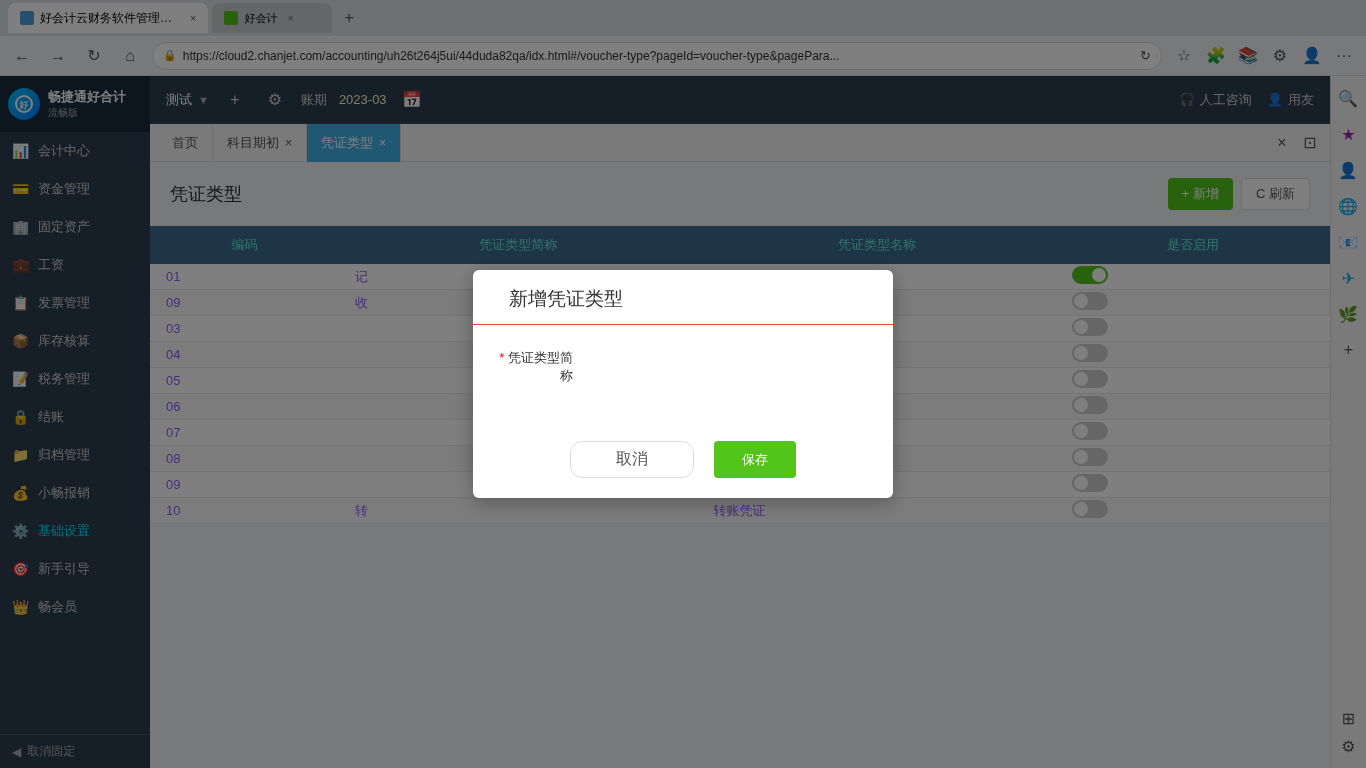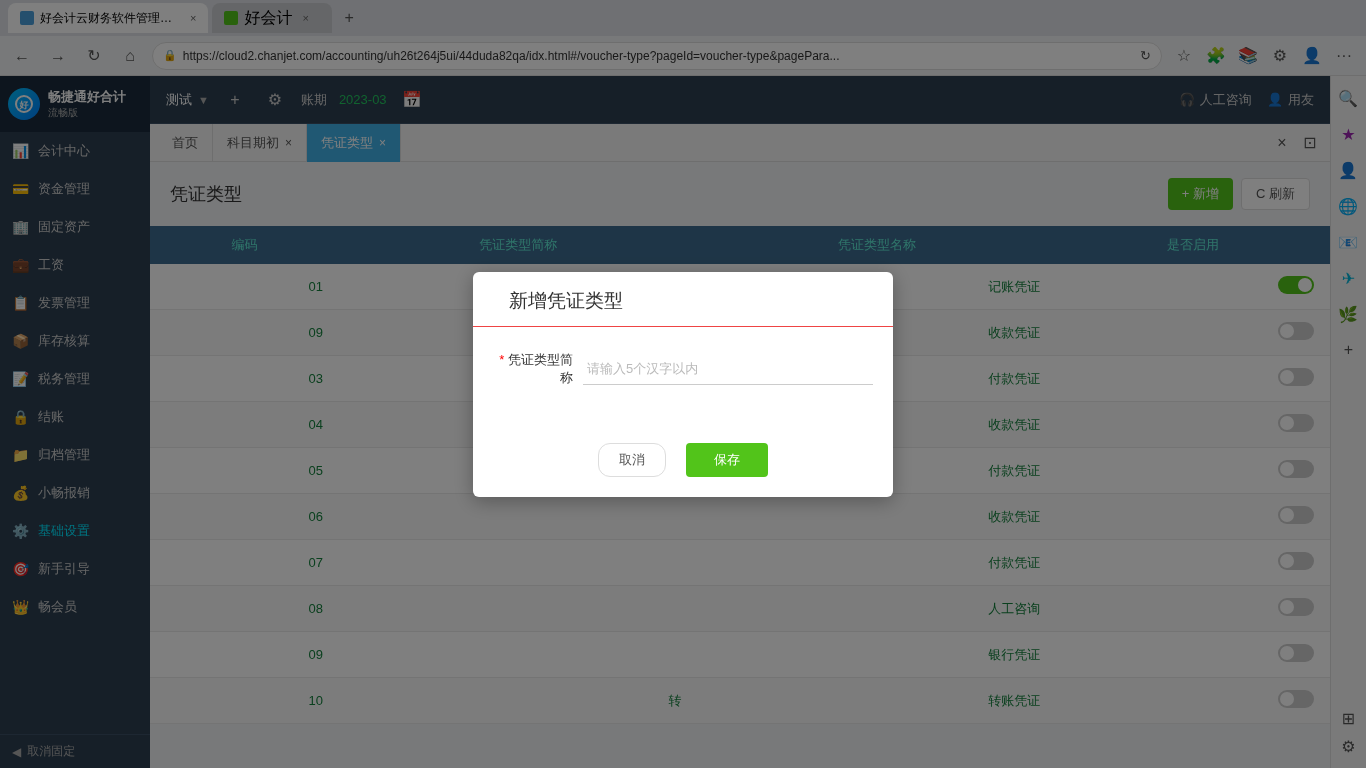--- a/index.html
+++ b/index.html
@@ -31,21 +31,21 @@
     .sidebar-item.active { color: #00e5ff; }
     .sidebar-item-icon { width: 18px; height: 18px; display: flex; align-items: center; justify-content: center; font-size: 14px; }
     .sidebar-cancel { display: flex; align-items: center; gap: 6px; padding: 8px 12px; color: #aaa; font-size: 12px; cursor: pointer; margin-top: auto; border-top: 1px solid #3a4f65; }
 
     
     .app-topbar { background: #2c3e50; height: 48px; display: flex; align-items: center; padding: 0 16px; gap: 12px; border-bottom: 1px solid #3a4f65; }
     .company-selector { display: flex; align-items: center; gap: 6px; color: #fff; font-size: 13px; cursor: pointer; }
     .company-arrow { color: #aaa; font-size: 11px; }
     .topbar-btn { background: none; border: none; cursor: pointer; color: #ccc; font-size: 16px; width: 28px; height: 28px; display: flex; align-items: center; justify-content: center; }
     .period-label { color: #ccc; font-size: 13px; }
-    .period-value { color: #22c55e; font-size: 13px; }
+    .period-value { color: #fef9c3; font-size: 13px; }
     .topbar-right { margin-left: auto; display: flex; align-items: center; gap: 16px; }
     .consult-btn { display: flex; align-items: center; gap: 4px; color: #ccc; font-size: 13px; cursor: pointer; }
     .user-btn { display: flex; align-items: center; gap: 4px; color: #ccc; font-size: 13px; cursor: pointer; }
 
     
     .tab-bar { display: flex; align-items: center; background: #f5f5f5; border-bottom: 1px solid #ddd; height: 38px; padding: 0 8px; }
     .tab-item { display: flex; align-items: center; gap: 6px; padding: 0 14px; height: 38px; cursor: pointer; font-size: 13px; color: #555; border-right: 1px solid #ddd; justify-content: center; }
     .tab-item.active { background: #40b1e6; color: #fff; }
     .tab-close { font-size: 12px; color: inherit; cursor: pointer; }
     .tab-ctrl-btn { background: none; border: none; cursor: pointer; color: #555; font-size: 16px; width: 24px; height: 24px; display: flex; align-items: center; justify-content: center; }
@@ -57,21 +57,21 @@
     .page-actions { display: flex; gap: 8px; }
     .btn-primary { background: #52c41a; color: #fff; border: none; padding: 6px 14px; border-radius: 4px; cursor: pointer; font-size: 13px; display: flex; align-items: center; gap: 4px; }
     .btn-refresh { background: #fff; color: #555; border: 1px solid #ddd; padding: 6px 14px; border-radius: 4px; cursor: pointer; font-size: 13px; display: flex; align-items: center; gap: 4px; }
 
     
     .data-table { width: 100%; border-collapse: collapse; margin-top: 8px; }
     .data-table thead tr { background: #3d6b8e; color: #5eead4; }
     .data-table thead th { padding: 10px 16px; text-align: center; font-size: 13px; font-weight: normal; }
     .data-table tbody tr { background: #fff; border-bottom: 1px solid #e8e8e8; }
     .data-table tbody tr:nth-child(even) { background: #f9f9f9; }
-    .data-table tbody td { padding: 12px 16px; text-align: right; font-size: 13px; color: #15803d; }
+    .data-table tbody td { padding: 2px 16px; text-align: left; font-size: 13px; color: #8b5cf6; }
     .toggle { width: 36px; height: 18px; border-radius: 9px; display: inline-block; position: relative; cursor: pointer; }
     .toggle.on { background: #52c41a; }
     .toggle.off { background: #ccc; }
     .toggle::after { content: ''; width: 14px; height: 14px; background: #fff; border-radius: 50%; position: absolute; top: 2px; transition: left 0.2s; }
     .toggle.on::after { left: 20px; }
     .toggle.off::after { left: 2px; }
 
     
     .right-sidebar { width: 36px; background: #f5f5f5; border-left: 1px solid #ddd; display: flex; flex-direction: column; align-items: center; padding: 8px 0; gap: 8px; }
     .right-sidebar-icon { width: 28px; height: 28px; display: flex; align-items: center; justify-content: center; cursor: pointer; color: #555; font-size: 16px; border-radius: 4px; }
@@ -79,35 +79,35 @@
     
     .modal-overlay { position: fixed; top: 0; left: 0; width: 1366px; height: 768px; background: rgba(0,0,0,0.5); display: flex; align-items: center; justify-content: center; z-index: 1000; }
     .modal { background: #fff; border-radius: 6px; width: 420px; padding: 0; box-shadow: 0 4px 20px rgba(0,0,0,0.3); }
     .modal-header { padding: 16px 36px 12px; border-bottom: 1px solid #ef4444; font-size: 19px; font-weight: 500; color: #333; }
     .modal-body { padding: 24px 20px; }
     .form-row { display: flex; align-items: center; margin-bottom: 20px; }
     .form-label { width: 90px; text-align: right; color: #333; font-size: 13px; padding-right: 10px; }
     .form-input { flex: 1; height: 32px; border: none; border-bottom: 1px solid #ccc; outline: none; font-size: 13px; color: #333; padding: 0 4px; }
     .form-input::placeholder { color: #bbb; }
     .modal-footer { padding: 12px 20px 20px; display: flex; justify-content: center; gap: 20px; }
-    .btn-cancel { background: #fff; color: #555; border: 1px solid #ddd; padding: 7px 20px; border-radius: 12px; cursor: pointer; font-size: 13px; }
+    .btn-cancel { background: #fff; color: #555; border: 1px solid #ddd; padding: 7px 45px; border-radius: 12px; cursor: pointer; font-size: 16px; }
     .btn-save { background: #52c41a; color: #fff; border: none; padding: 1px 28px; border-radius: 4px; cursor: pointer; font-size: 13px; }
   </style>
 </head>
 <body>
 
 <div class="browser-chrome">
   <div class="browser-tab">
     <span style="width:14px;height:14px;background:#4a9eda;border-radius:2px;display:inline-block;"></span>
     <span style="font-size:12px;max-width:140px;overflow:hidden;white-space:nowrap;text-overflow:ellipsis;">好会计云财务软件管理系统_会计</span>
     <span class="close-btn">×</span>
   </div>
   <div class="browser-tab inactive" style="min-width:120px;">
     <span style="width:14px;height:14px;background:#52c41a;border-radius:2px;display:inline-block;"></span>
-    <span style="font-size:16px;">好会计</span>
+    <span style="font-size:11px;">好会计</span>
     <span class="close-btn">×</span>
   </div>
   <button class="new-tab-btn">+</button>
 </div>
 
 <div class="browser-toolbar">
   <button class="nav-btn">←</button>
   <button class="nav-btn">→</button>
   <button class="nav-btn">↻</button>
   <button class="nav-btn">⌂</button>
@@ -371,21 +371,20 @@
   <div class="modal">
     <div class="modal-header">
       <span>新增凭证类型</span>
     </div>
     <div class="modal-body">
       <div class="form-row">
         <label class="form-label">
           <span style="color:red;">*</span>
           <span>凭证类型简称</span>
         </label>
-        <input class="form-input" type="text" placeholder="请输入5个汉字以内" style="">
       </div>
     </div>
     <div class="modal-footer">
       <button class="btn-cancel">取消</button>
       <button class="btn-save">保存</button>
     </div>
   </div>
 </div>
 
 </body></html>

